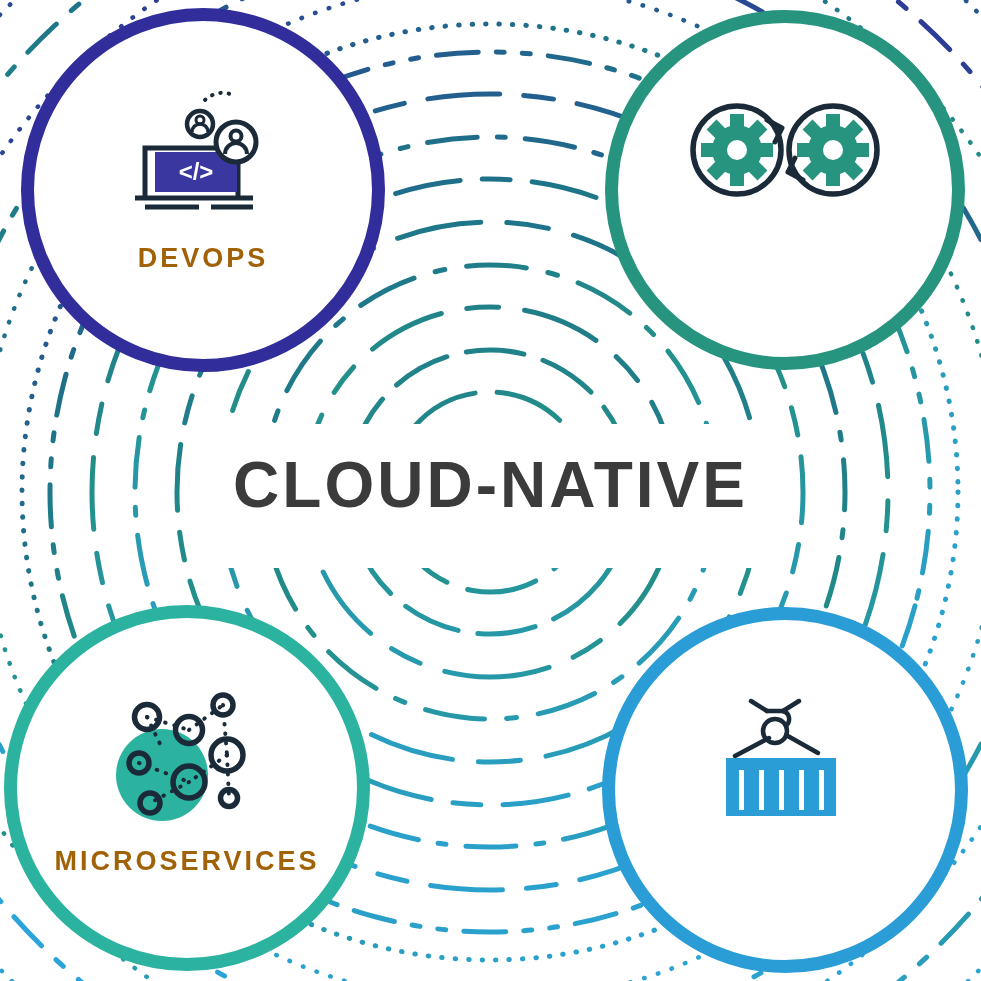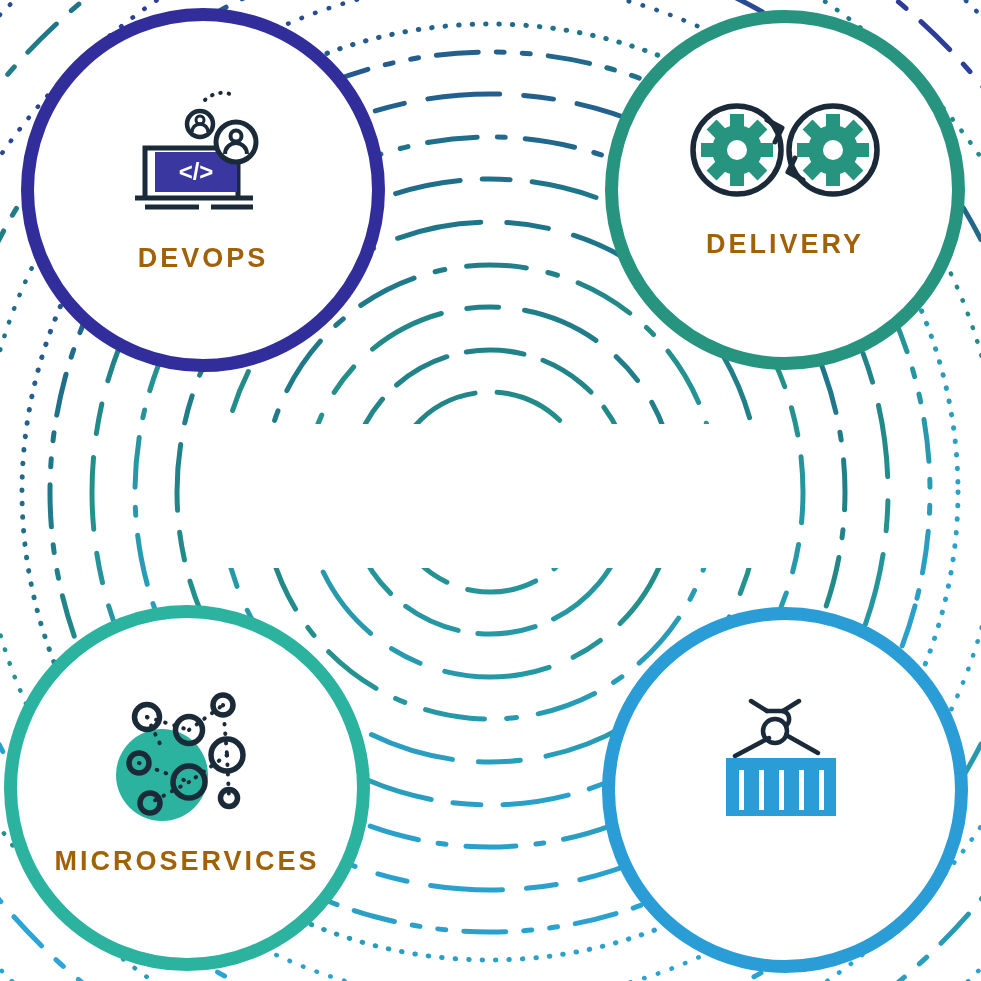--- a/index.html
+++ b/index.html
@@ -61,20 +61,21 @@
       <circle cx="490" cy="492" r="468" stroke-width="5" stroke-dasharray="0.5 13"></circle>
       <circle cx="490" cy="492" r="510" stroke-width="4.5" stroke-dasharray="0.5 14" transform="rotate(30 490 492)"></circle>
       <circle cx="490" cy="492" r="552" stroke-width="5" stroke-dasharray="36 18 8 18" transform="rotate(55 490 492)"></circle>
       <circle cx="490" cy="492" r="594" stroke-width="4.5" stroke-dasharray="0.5 14" transform="rotate(12 490 492)"></circle>
       <circle cx="490" cy="492" r="638" stroke-width="5" stroke-dasharray="40 20 10 20" transform="rotate(70 490 492)"></circle>
       <circle cx="490" cy="492" r="684" stroke-width="4.5" stroke-dasharray="0.5 14" transform="rotate(42 490 492)"></circle>
     </g>
     <rect x="190" y="424" width="600" height="144" fill="#ffffff"></rect>
   </svg>
 
+  <div class="center-title">CLOUD-NATIVE</div>
 
   <div class="node node-devops">
     <svg class="icon icon-devops" width="130" height="135" viewBox="0 0 130 135">
       <g fill="none" stroke="#1b2a38">
         <path d="M72,20 Q86,8 102,16" stroke-width="4" stroke-dasharray="0.5 8" stroke-linecap="round"></path>
         <path d="M12,116 V68 H105 V116" stroke-width="5"></path>
         <path d="M2,118 H120" stroke-width="5"></path>
         <path d="M12,127 H66 M78,127 H120" stroke-width="5"></path>
       </g>
       <rect x="22" y="72" width="82" height="40" fill="#3a37a0"></rect>
@@ -128,21 +129,20 @@
           <rect x="-7" y="-36" width="14" height="16" transform="rotate(180)"></rect>
           <rect x="-7" y="-36" width="14" height="16" transform="rotate(225)"></rect>
           <rect x="-7" y="-36" width="14" height="16" transform="rotate(270)"></rect>
           <rect x="-7" y="-36" width="14" height="16" transform="rotate(315)"></rect>
           <circle r="25"></circle>
         </g>
         <circle r="10" fill="#ffffff"></circle>
       </g>
     </svg>
     <div class="node-label label-cd">
-      <div>DELIVERY</div>
     </div>
   </div>
 
   <div class="node node-ms">
     <svg class="icon icon-ms" width="158" height="152" viewBox="0 0 158 152">
       <circle cx="52" cy="87" r="46" fill="#2cb3a0"></circle>
       <g fill="none" stroke="#1b2a38" stroke-width="4" stroke-dasharray="0.5 9" stroke-linecap="round">
         <path d="M37,29 L79,42"></path>
         <path d="M79,42 L113,17"></path>
         <path d="M113,17 L117,67"></path>

